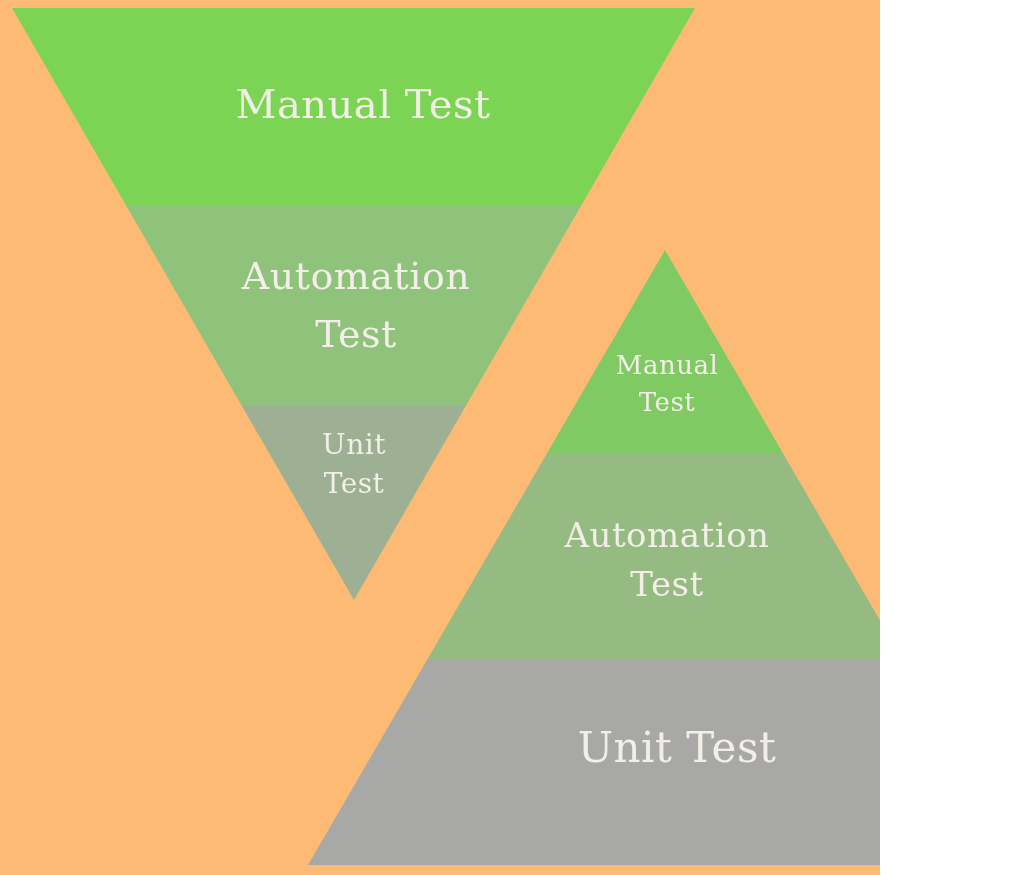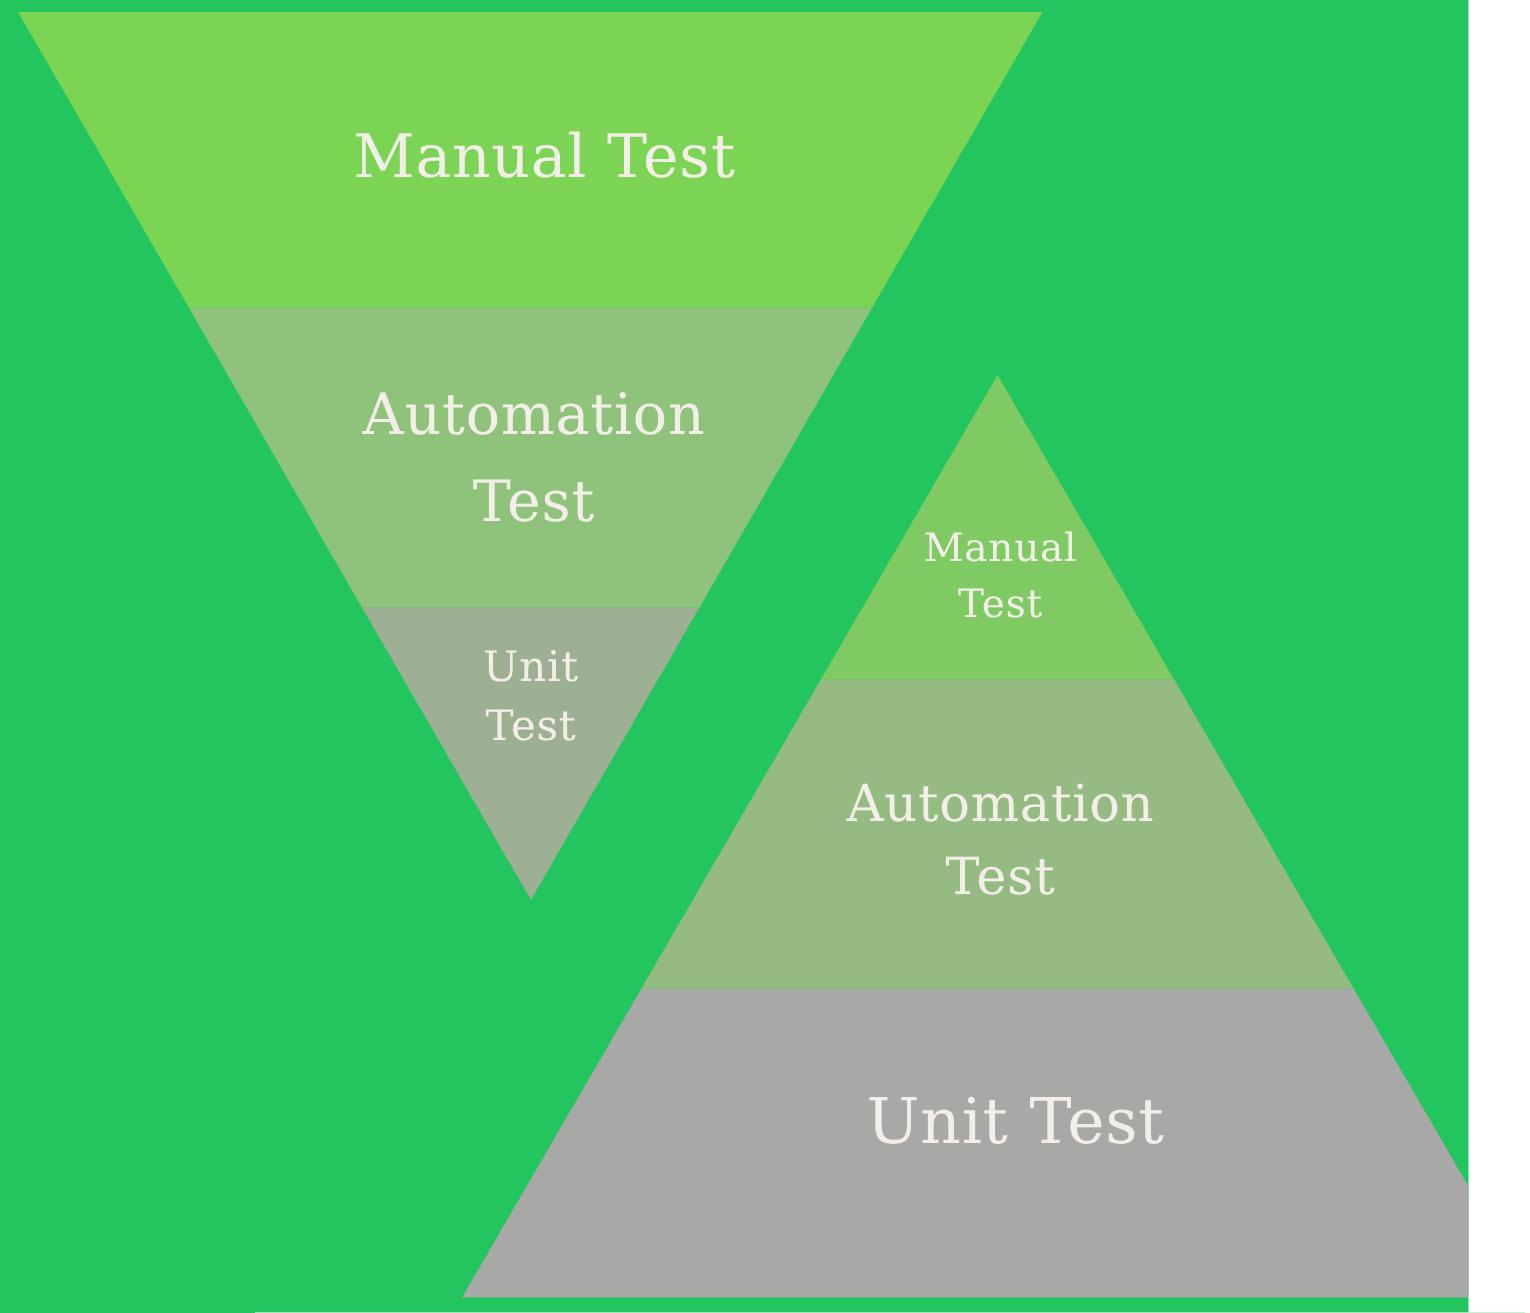--- a/index.html
+++ b/index.html
@@ -2,23 +2,23 @@
 <html><head>
 <meta charset="utf-8">
 <style>
   html, body {
     margin: 0;
     padding: 0;
     background: #ffffff;
   }
   .stage {
     position: relative;
-    width: 979px;
+    width: 880px;
     height: 875px;
-    background: #22c55e;
+    background: #fdba74;
     overflow: hidden;
   }
   svg {
     display: block;
   }
   text.lbl {
     font-family: "DejaVu Serif", "Liberation Serif", serif;
     text-anchor: middle;
     letter-spacing: 0.5px;
   }

